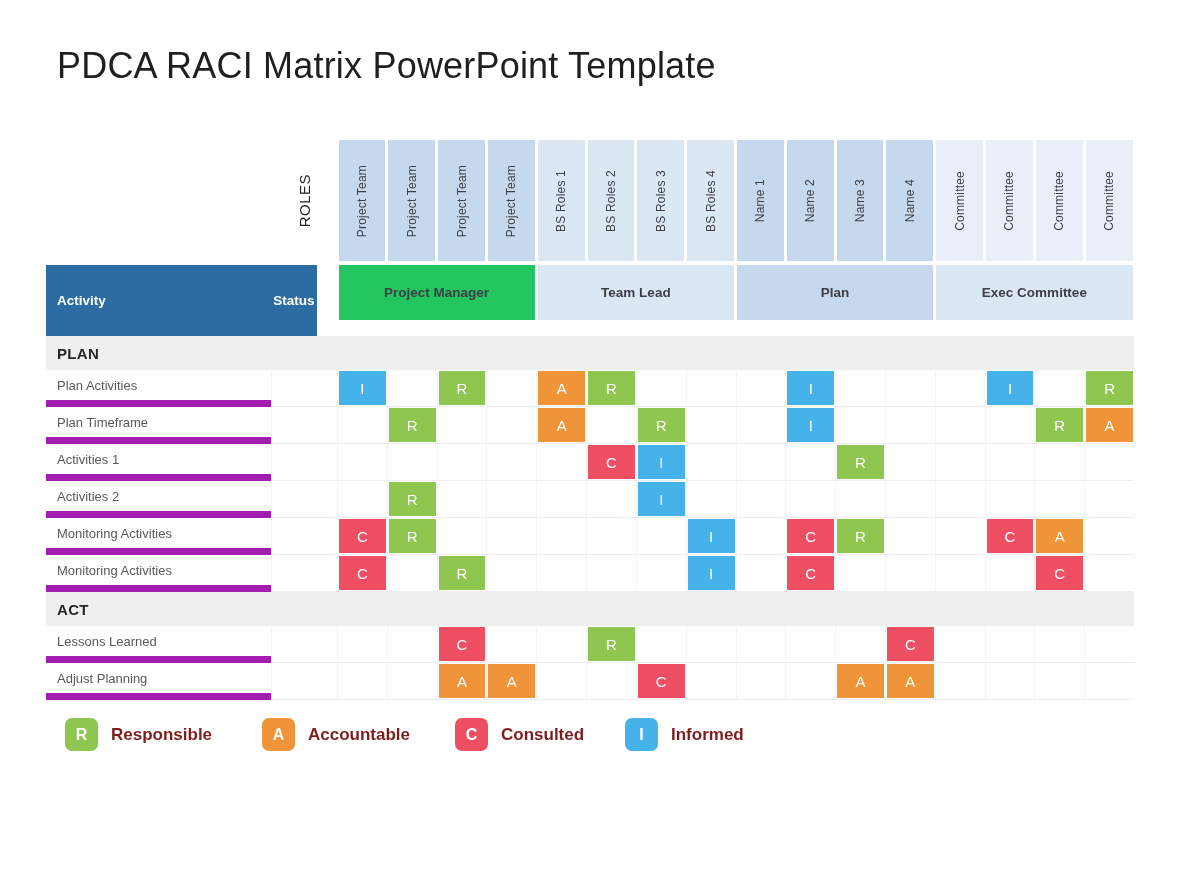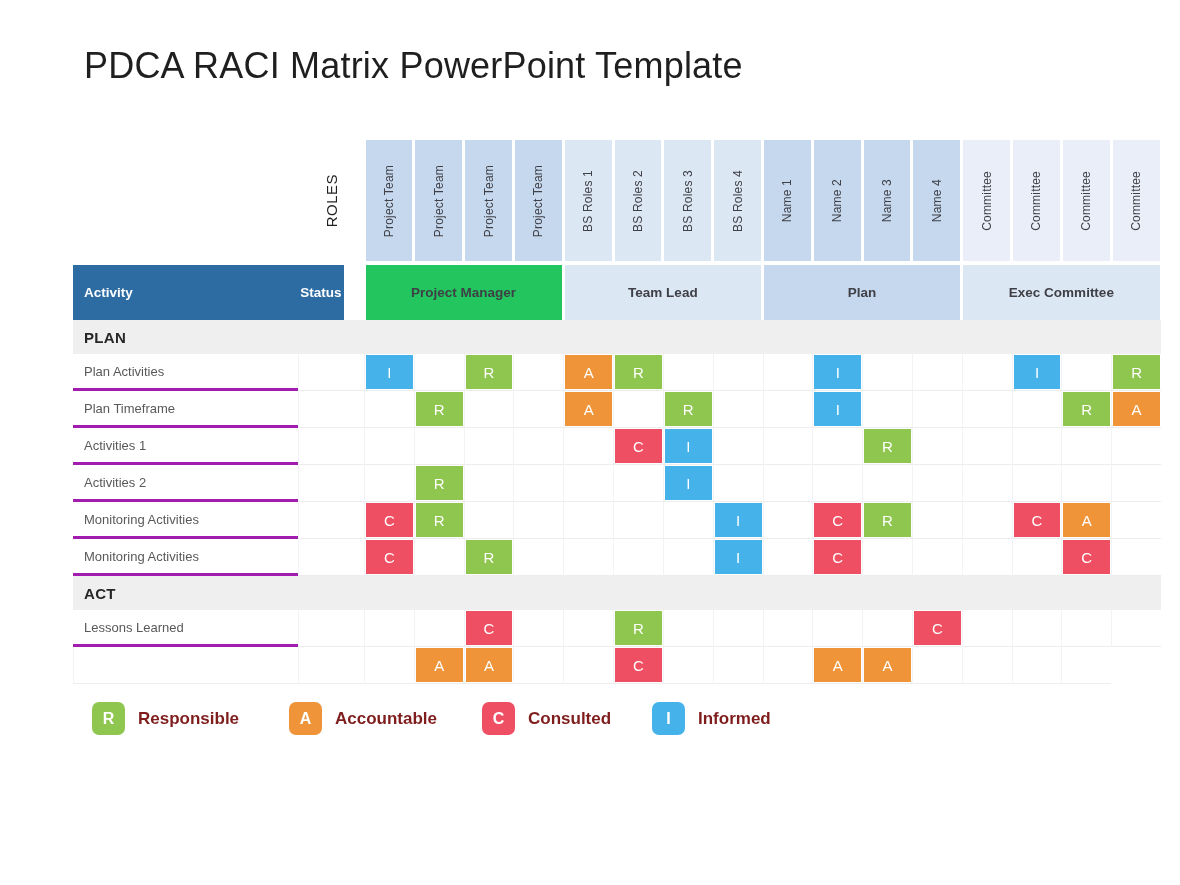--- a/index.html
+++ b/index.html
@@ -1,20 +1,19 @@
 <!DOCTYPE html>
 <html><head>
 <meta charset="utf-8">
 <style>
   html,body{margin:0;padding:0;background:#fff;}
   .page{
     width:1180px;height:885px;box-sizing:border-box;overflow:hidden;
     background:#ffffff;position:relative;
     font-family:"Liberation Sans", sans-serif;
-    padding-left:27px;
   }
   .title{
     margin:44px 0 0 57px;
     font-size:36px;font-weight:500;color:#1f1f1f;letter-spacing:.2px;
     line-height:1.2;
   }
   
   .matrix{
     display:grid;
     grid-template-columns:225px 66px repeat(16,1fr);
@@ -25,40 +24,40 @@
   .rot-cell{height:125px;padding:0 1.5px 4px;box-sizing:border-box;}
   .strip{height:121px;display:flex;align-items:center;justify-content:center;}
   .rot-text{
     writing-mode:vertical-rl;transform:rotate(180deg);
     font-size:12px;color:#3f3f46;white-space:nowrap;letter-spacing:.2px;
   }
   .rot-cell.roles{display:flex;align-items:center;justify-content:center;}
   .roles-text{font-size:15px;color:#1f1f1f;font-weight:500;letter-spacing:.5px;}
   
   .corner-cell{
-    grid-column:span 2;height:55px;margin-right:20px;
+    grid-column:span 2;height:71px;margin-right:20px;
     display:grid;grid-template-columns:225px 1fr;align-items:center;
     color:#ffffff;font-size:13.5px;font-weight:700;
   }
   .corner-activity{padding-left:11px;}
   .corner-status{text-align:center;}
   .group-cell{
     grid-column:span 4;height:55px;margin:0 1.5px;
     display:flex;align-items:center;justify-content:center;
     font-size:13.5px;font-weight:700;color:#3f3f46;
   }
   
   .section-row{
     grid-column:1 / -1;height:34px;background:#efefef;
     display:flex;align-items:center;padding-left:11px;box-sizing:border-box;
     font-size:15px;font-weight:700;color:#262626;letter-spacing:.3px;
   }
   .label-cell{
     height:37px;display:flex;align-items:center;padding-left:11px;box-sizing:border-box;
-    font-size:13px;color:#595959;border-bottom:3px solid #a21caf;
+    font-size:13px;color:#595959;border-bottom:7px solid #a21caf;
   }
   .status-cell{
     height:37px;border-left:1px solid #f1f3f6;border-bottom:1px solid #ededed;box-sizing:border-box;
   }
   .role-cell{
     position:relative;height:37px;border-left:1px solid #f1f3f6;
     border-bottom:1px solid #ededed;box-sizing:border-box;
   }
   .marker{
     position:absolute;top:1px;bottom:1px;left:1px;right:1px;
@@ -389,20 +388,23 @@
       <div class="role-cell"></div>
       <div class="role-cell"></div>
       <div class="role-cell"></div>
       <div class="role-cell">
         <div class="marker" style="background: rgb(239, 79, 98);">C</div>
       </div>
       <div class="role-cell"></div>
       <div class="role-cell"></div>
       <div class="role-cell"></div>
       <div class="role-cell"></div>
+      <div class="label-cell">
+        <span>Adjust Planning</span>
+      </div>
       <div class="status-cell"></div>
       <div class="role-cell"></div>
       <div class="role-cell"></div>
       <div class="role-cell">
         <div class="marker" style="background: rgb(239, 148, 57);">A</div>
       </div>
       <div class="role-cell">
         <div class="marker" style="background: rgb(239, 148, 57);">A</div>
       </div>
       <div class="role-cell"></div>

